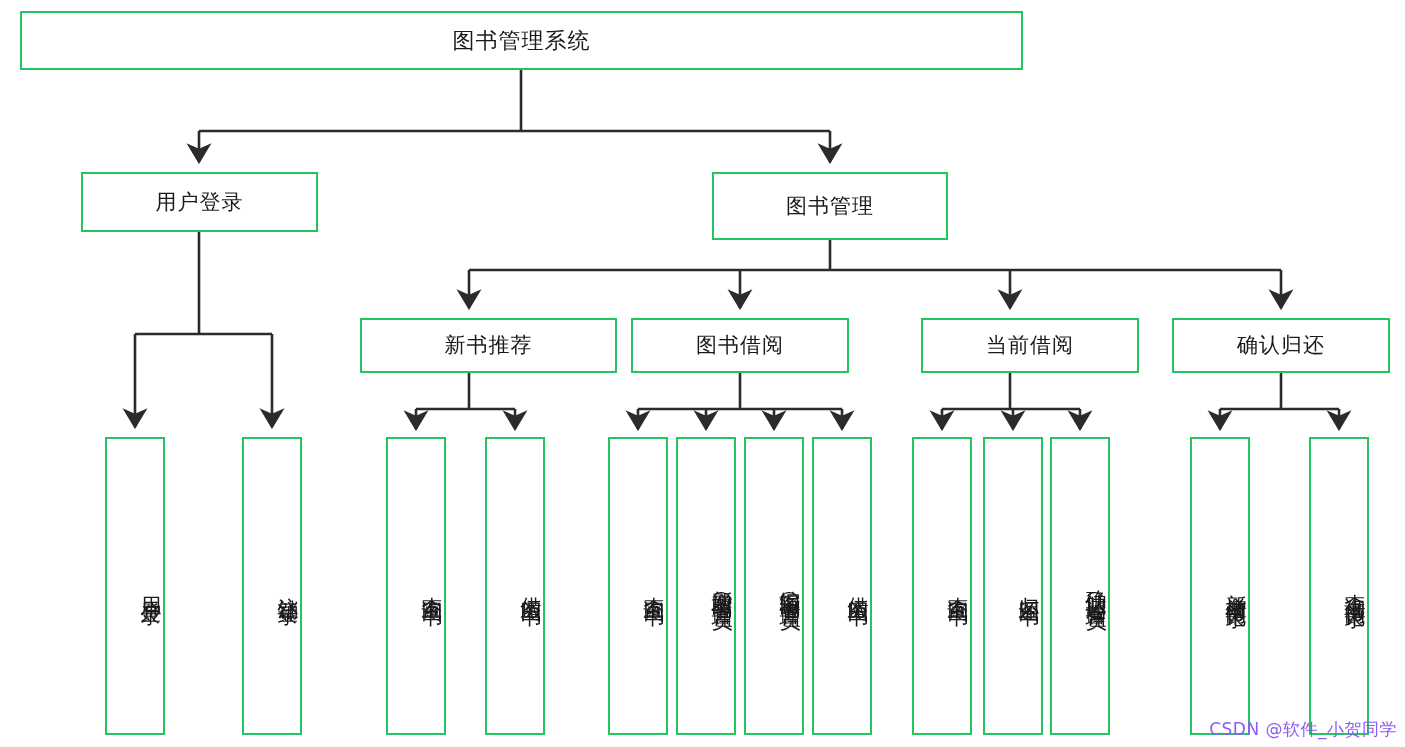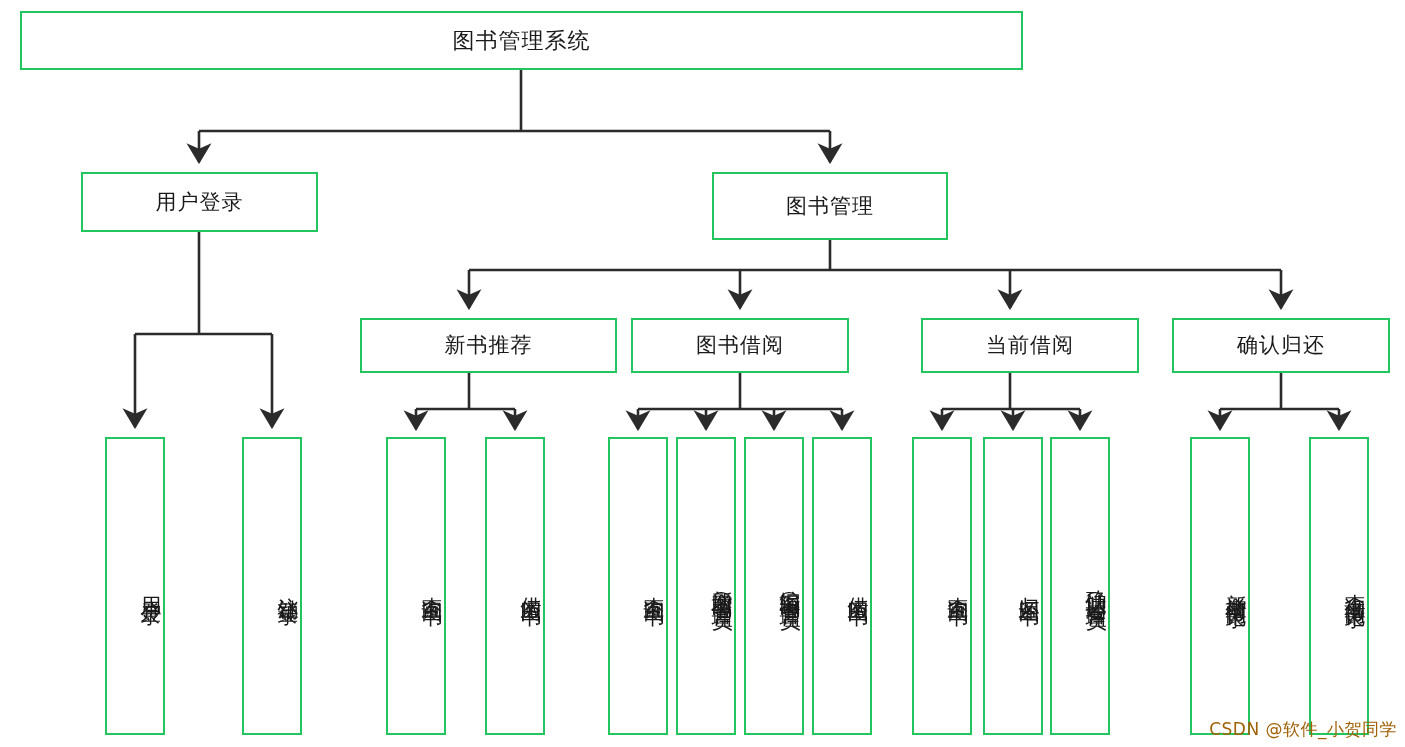--- a/index.html
+++ b/index.html
@@ -58,21 +58,21 @@
     white-space: nowrap;
   }
   .node.root {
     font-size: 22px;
   }
   .watermark {
     position: absolute;
     right: 8px;
     bottom: 6px;
     font-size: 17px;
-    color: #a16207;
+    color: #8b5cf6;
     letter-spacing: 0.5px;
     white-space: nowrap;
     font-family: "DejaVu Sans", "Liberation Sans", sans-serif;
   }
 </style>
 </head>
 <body>
 
 <div id="canvas">
 

